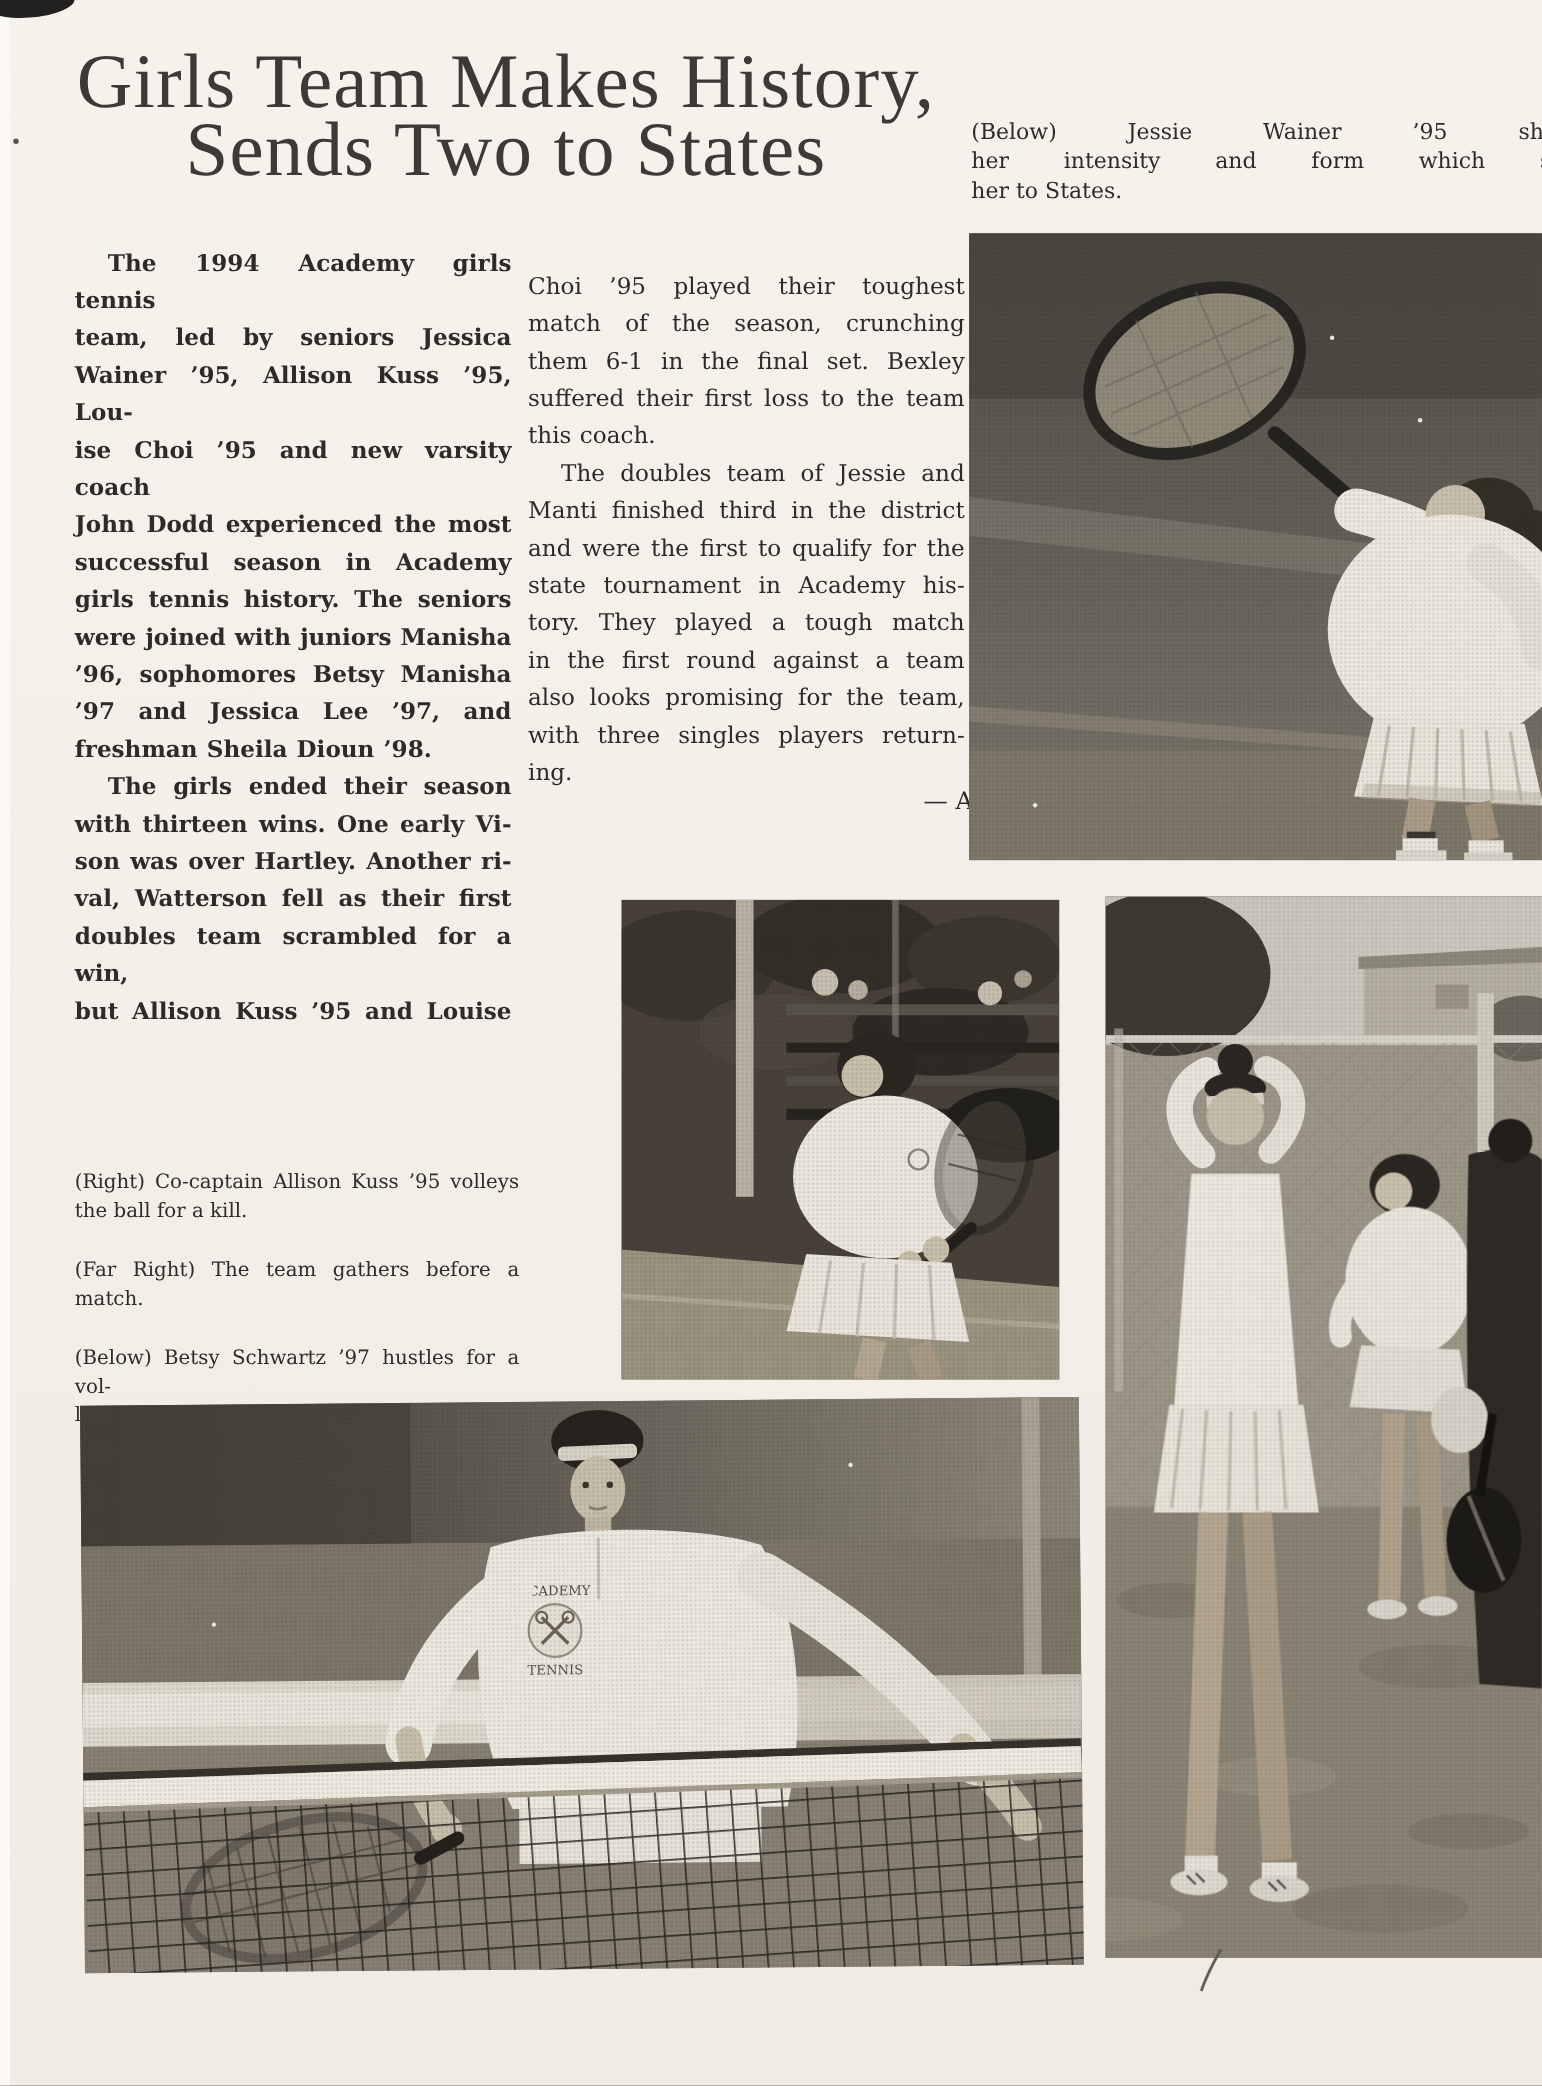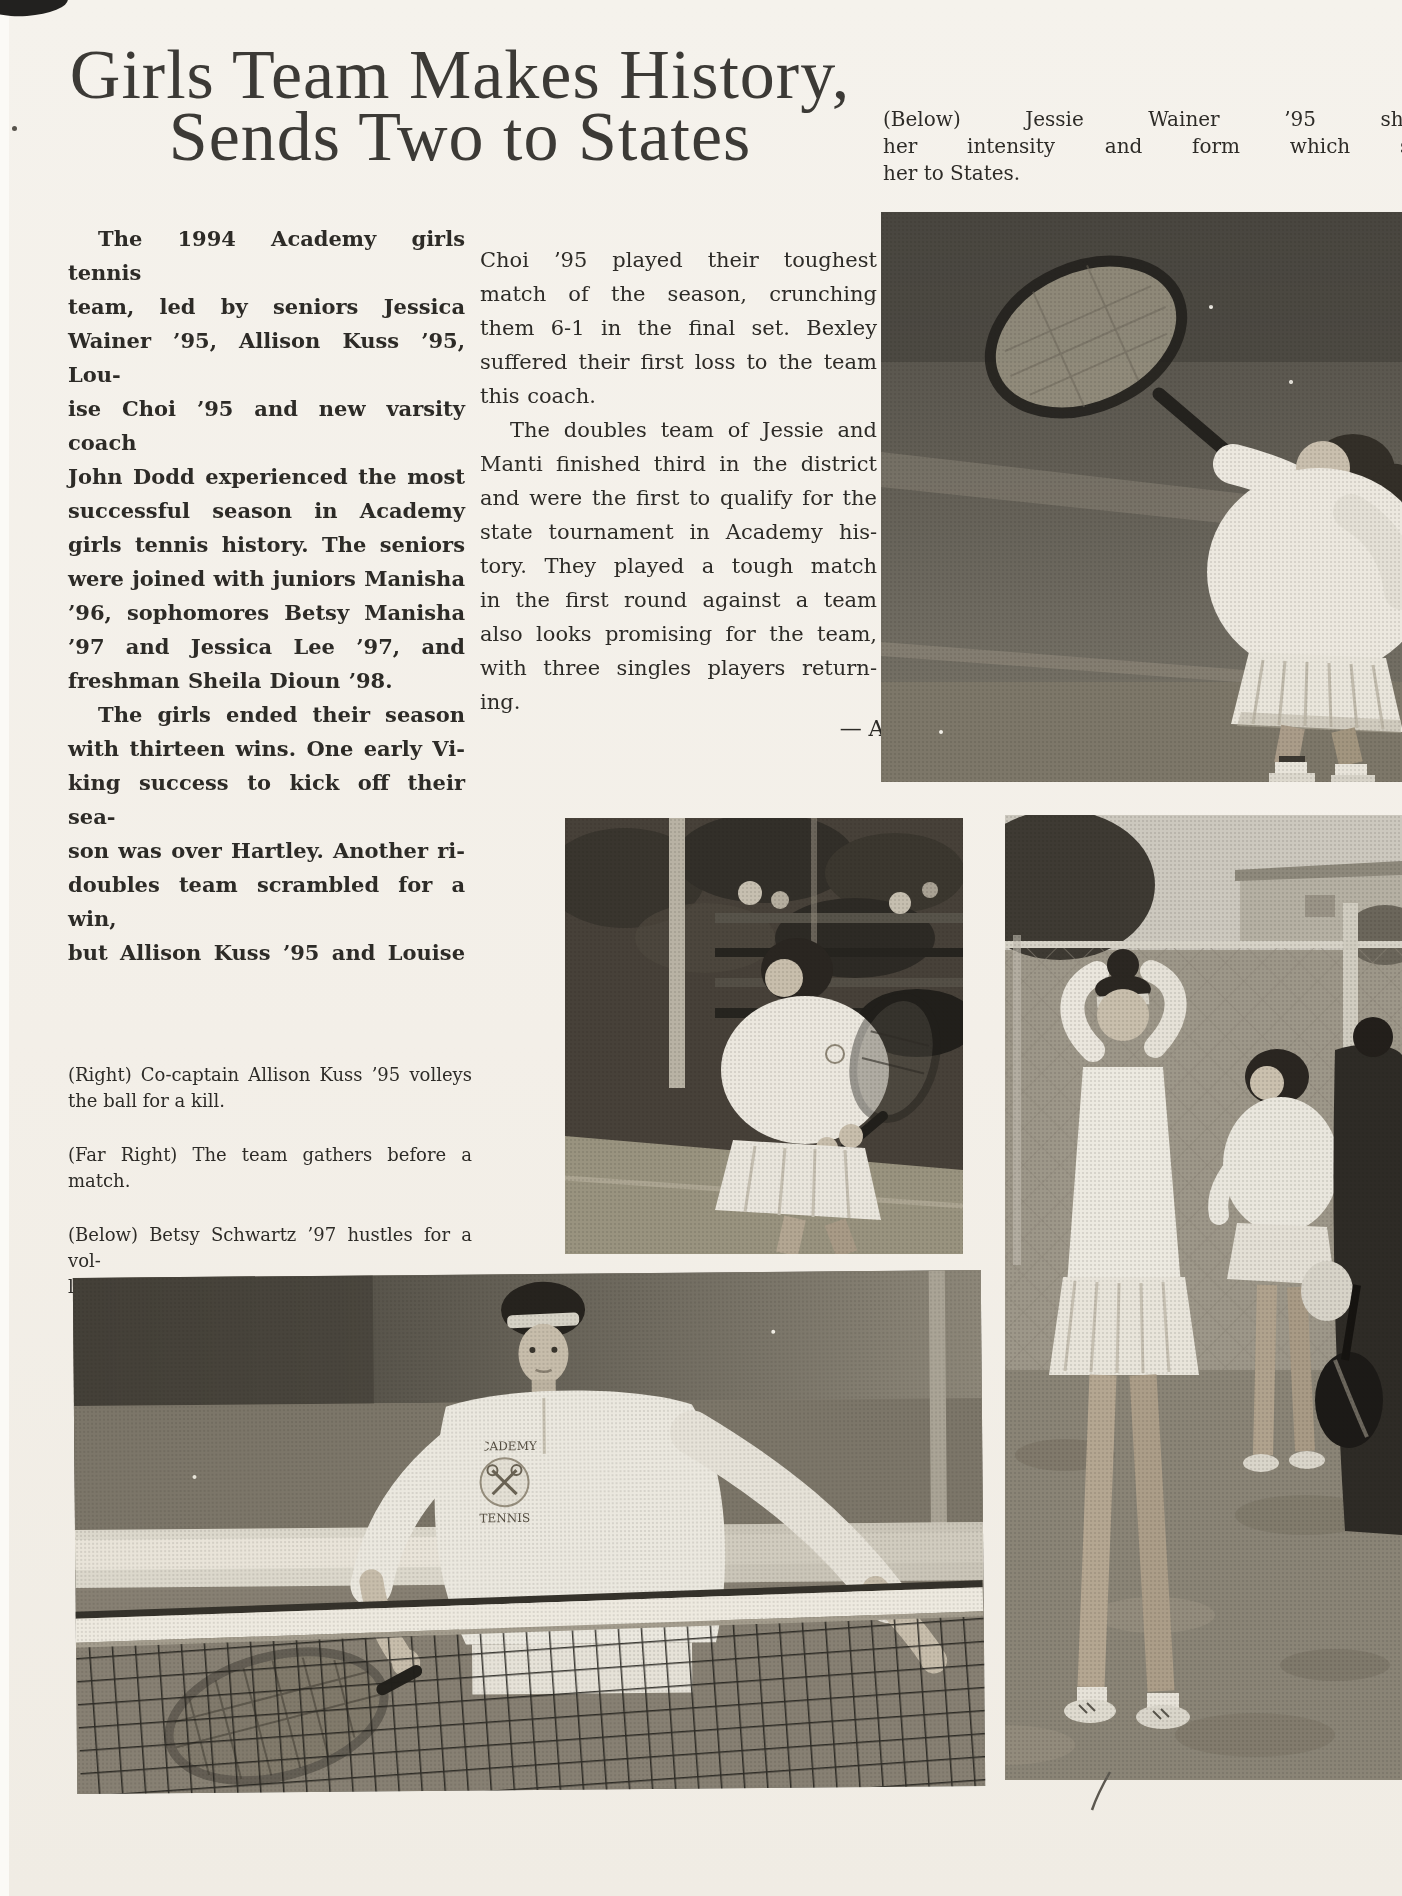--- a/index.html
+++ b/index.html
@@ -68,22 +68,22 @@
       <div class="bline">ise Choi ’95 and new varsity coach</div>
       <div class="bline">John Dodd experienced the most</div>
       <div class="bline">successful season in Academy</div>
       <div class="bline">girls tennis history. The seniors</div>
       <div class="bline">were joined with juniors Manisha</div>
       <div class="bline">’96, sophomores Betsy Manisha</div>
       <div class="bline">’97 and Jessica Lee ’97, and</div>
       <div class="bline end">freshman Sheila Dioun ’98.</div>
       <div class="bline ind">The girls ended their season</div>
       <div class="bline">with thirteen wins. One early Vi-</div>
-      <div class="bline">king success to kick off their sea-</div>
       <div class="bline">son was over Hartley. Another ri-</div>
+      <div class="bline">val, Watterson fell as their first</div>
       <div class="bline">doubles team scrambled for a win,</div>
       <div class="bline">but Allison Kuss ’95 and Louise</div>
     </div>
   <div class="col" id="colR">
       <div class="bline">Choi ’95 played their toughest</div>
       <div class="bline">match of the season, crunching</div>
       <div class="bline">them 6-1 in the final set. Bexley</div>
       <div class="bline">suffered their first loss to the team</div>
       <div class="bline end">this coach.</div>
       <div class="bline ind">The doubles team of Jessie and</div>

